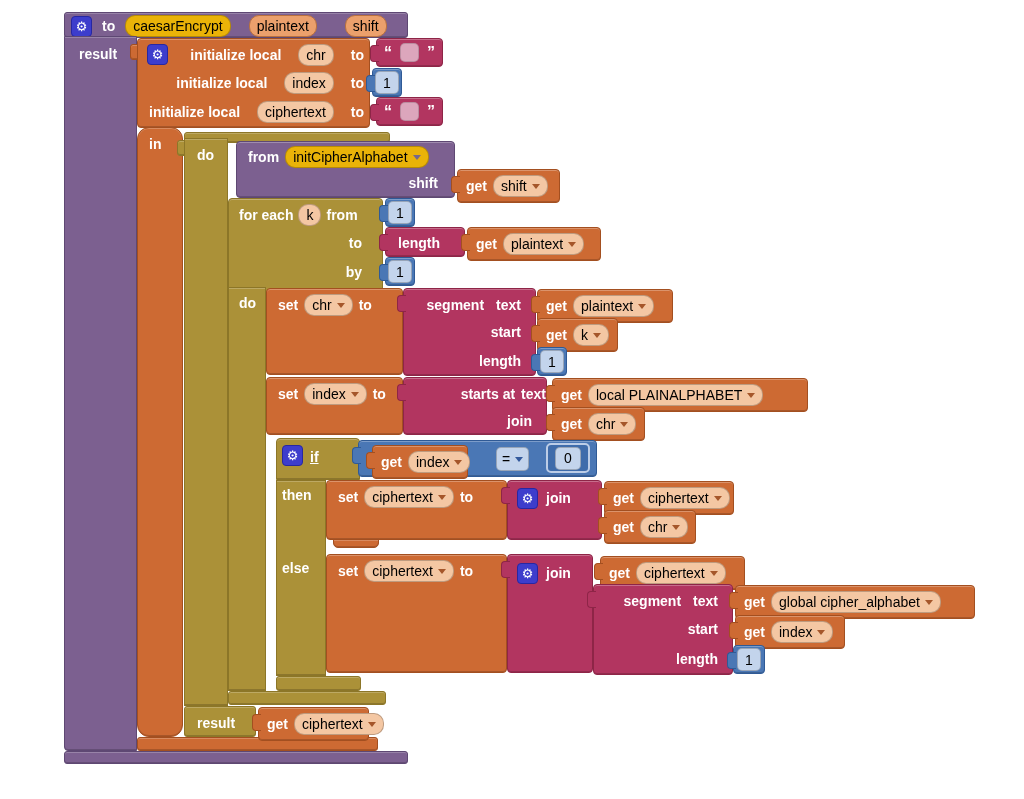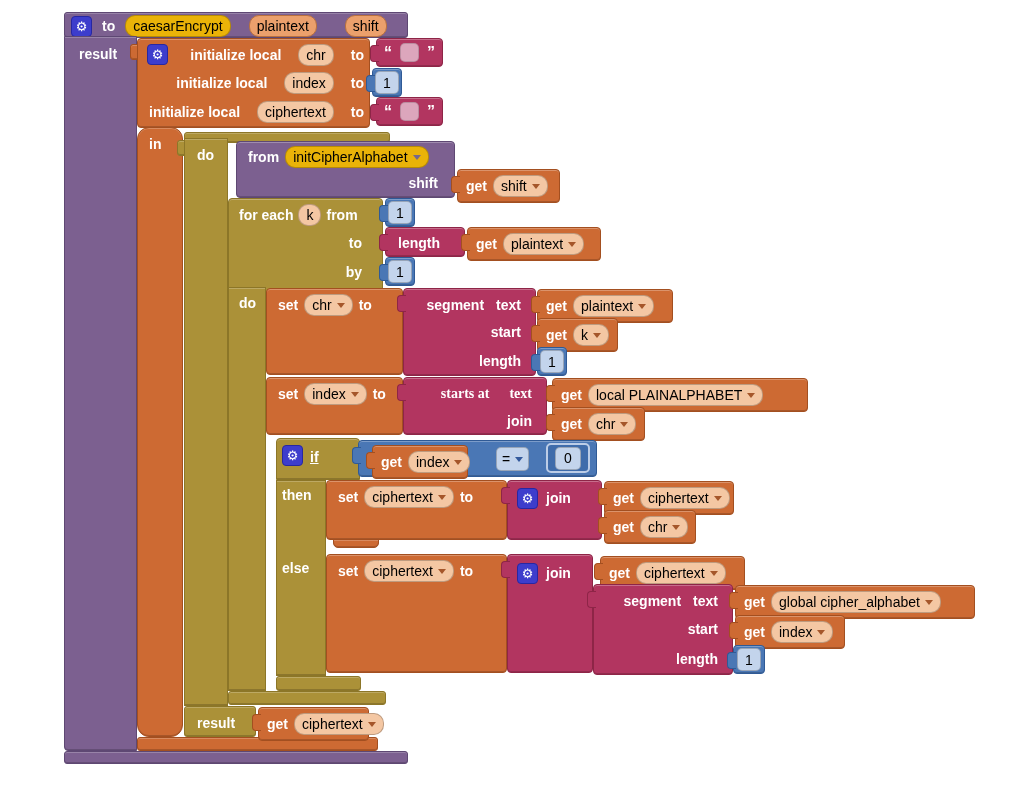--- a/index.html
+++ b/index.html
@@ -225,21 +225,21 @@
     <div class="inrow">
       <span class="lbl">set</span>
       <span class="pill">
           <span>index</span>
           <span class="dd"></span>
         </span>
       <span class="lbl">to</span>
     </div>
   </div>
   <div class="blk c-txt tab" style="left:403px;top:377px;width:144px;height:58px;">
-    <div class="row right" style="right:14px;top:7px;height:18px;gap:20px;font-family:Liberation Serif, serif;">
+    <div class="row right" style="right:0;top:7px;height:18px;gap:6px;">
       <span class="lbl">starts at</span>
       <span class="lbl">text</span>
     </div>
     <span class="lbl" style="position:absolute;right:14px;top:36px;">join</span>
   </div>
   <div class="blk c-var tab getblk" style="left:552px;top:378px;width:256px;height:28px;">
     <span class="lbl">get</span>
     <span class="pill">
         <span>local PLAINALPHABET</span>
         <span class="dd"></span>

